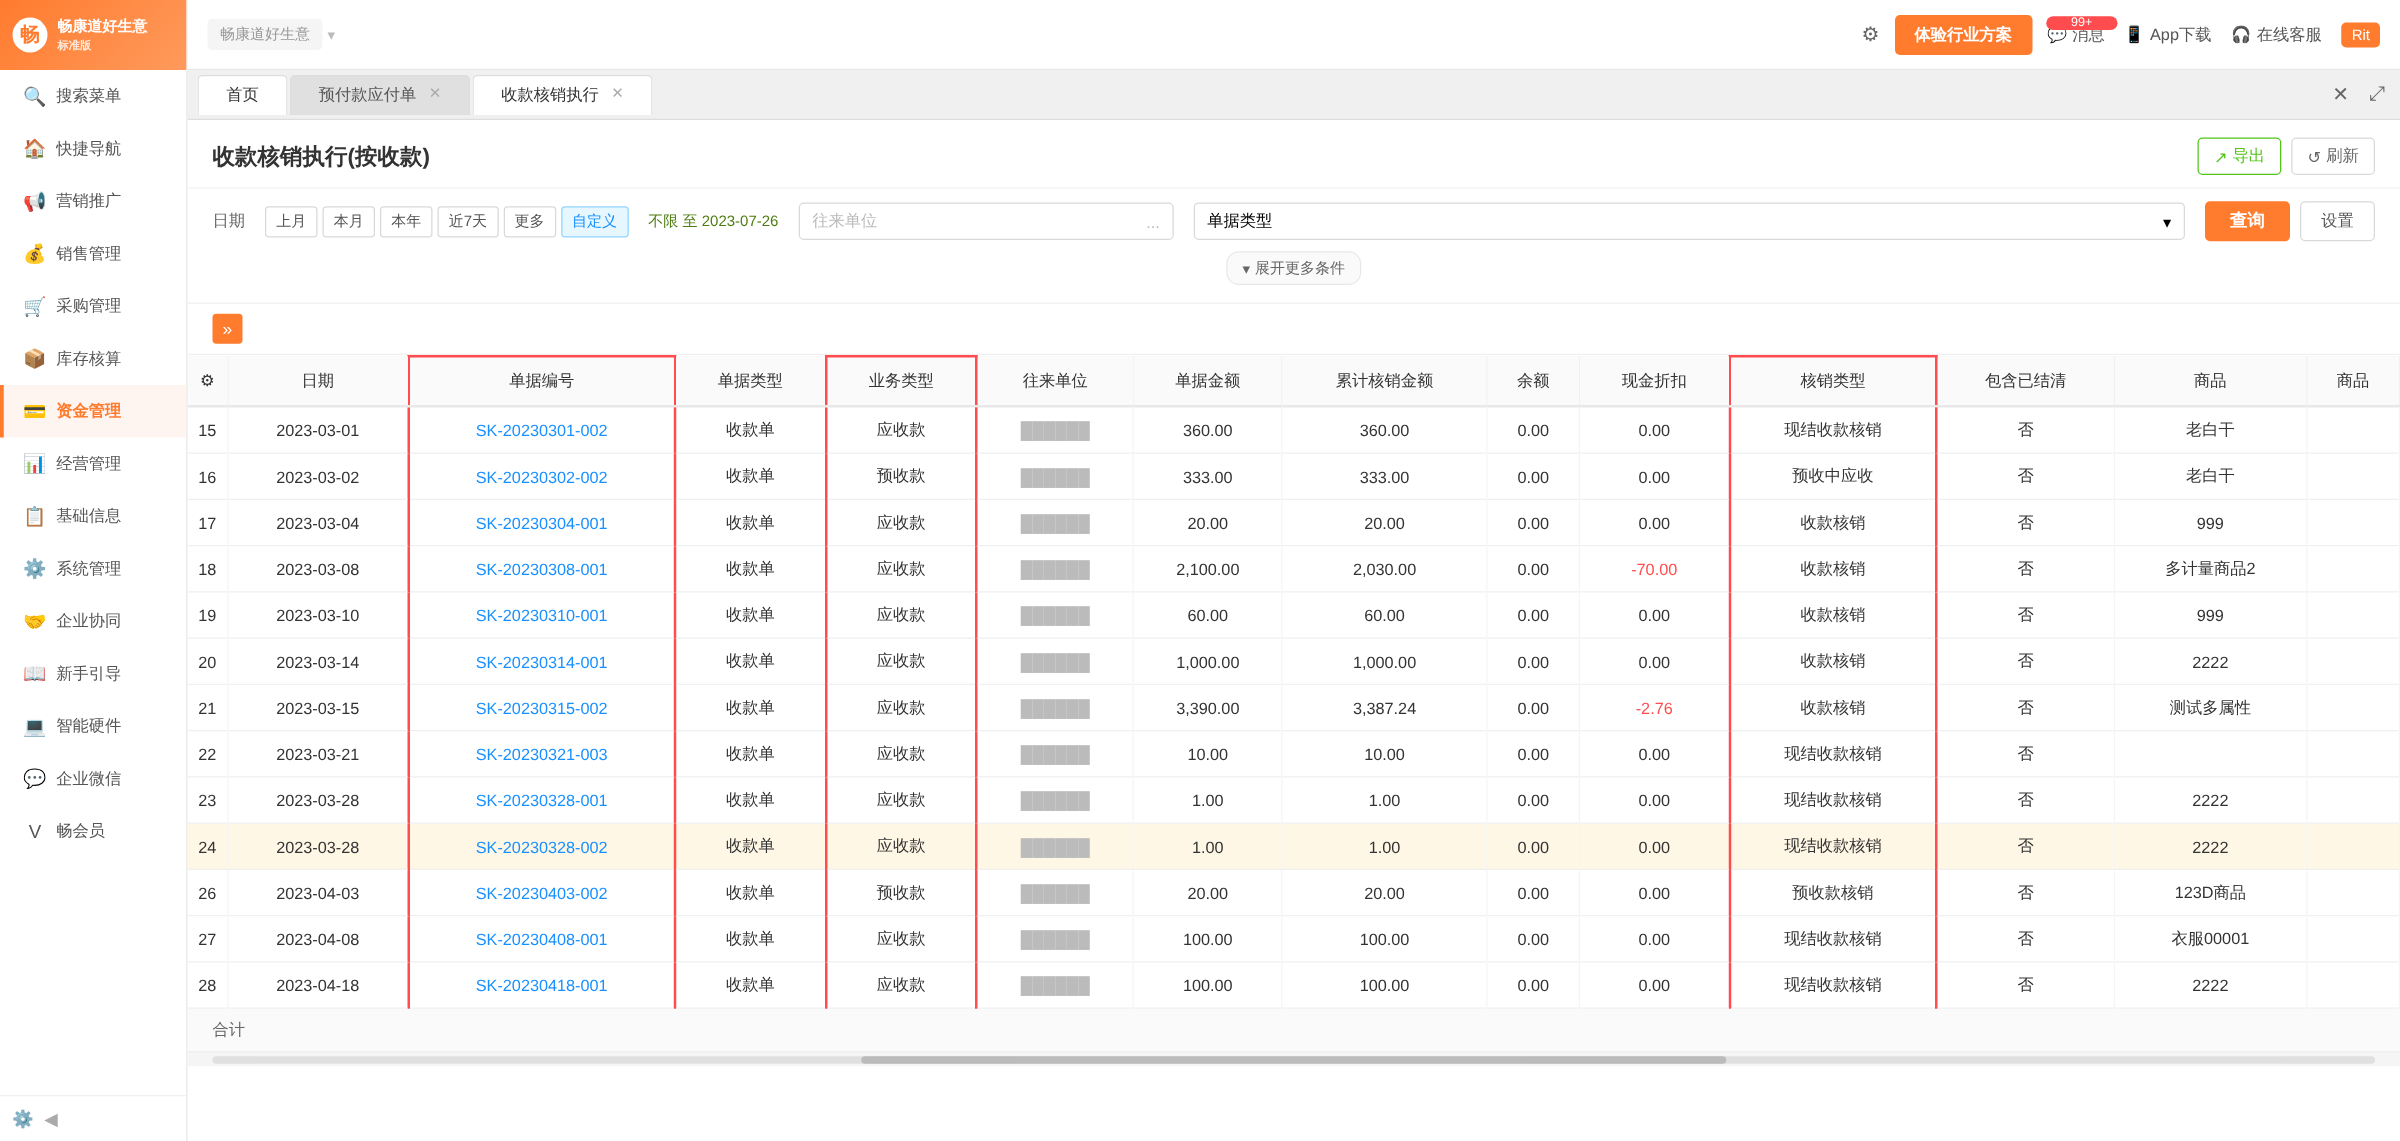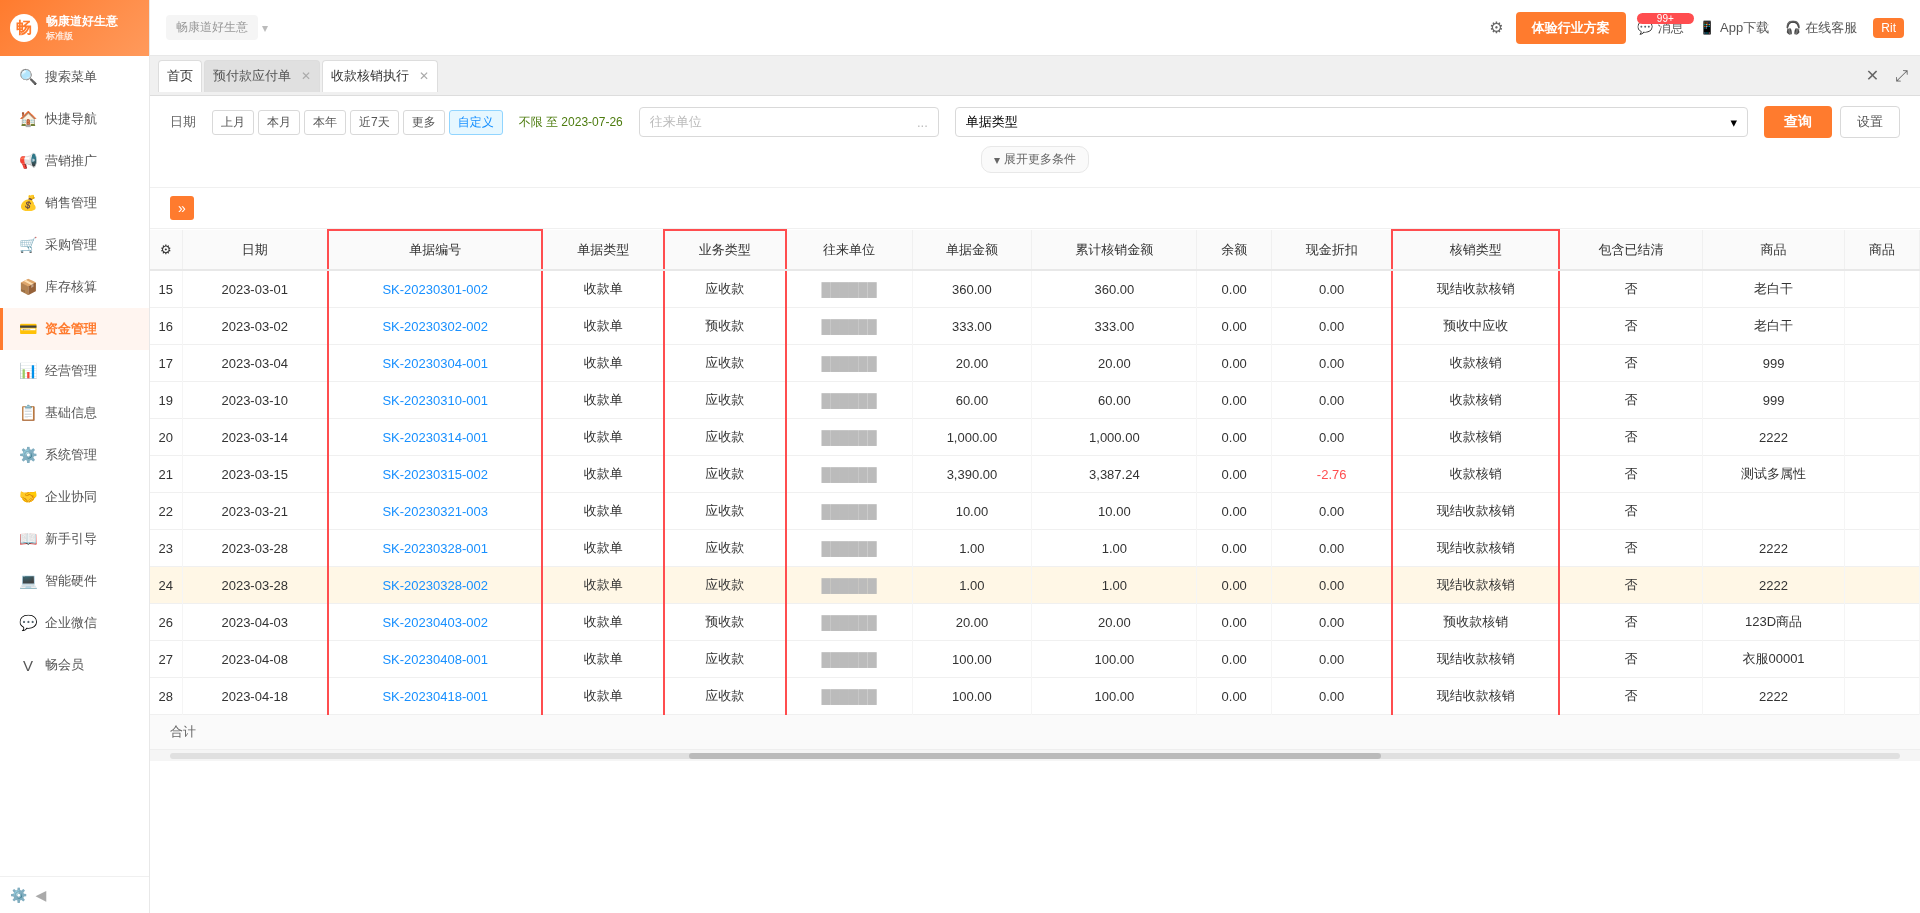--- a/index.html
+++ b/index.html
@@ -31,21 +31,21 @@
     .header-btn-industry { background: #ff7b2e; color: #fff; border: none; padding: 7px 16px; border-radius: 4px; cursor: pointer; font-size: 13px; font-weight: bold; }
     .header-right { display: flex; align-items: center; gap: 16px; margin-left: auto; }
     .header-msg { display: flex; align-items: center; gap: 4px; color: #555; font-size: 13px; cursor: pointer; position: relative; }
     .header-badge { background: #ff4d4f; color: #fff; font-size: 10px; border-radius: 8px; padding: 0 20px; position: absolute; top: -6px; right: -10px; min-width: 18px; text-align: center; }
     .header-app { display: flex; align-items: center; gap: 4px; color: #555; font-size: 13px; cursor: pointer; }
     .header-service { display: flex; align-items: center; gap: 4px; color: #555; font-size: 13px; cursor: pointer; }
     .header-user { background: #ff7b2e; color: #fff; border-radius: 4px; padding: 3px 8px; font-size: 12px; cursor: pointer; }
 
     
     .tabs-bar { display: flex; align-items: center; background: #f0f0f0; border-bottom: 1px solid #ddd; height: 40px; padding: 0 8px; gap: 2px; }
-    .tab { display: flex; align-items: center; gap: 6px; padding: 6px 8px; background: #e0e0e0; border-radius: 4px 4px 0 0; font-size: 13px; color: #555; cursor: pointer; height: 32px; border: 1px solid #ddd; border-bottom: none; }
+    .tab { display: flex; gap: 6px; padding: 6px 22px; background: #e0e0e0; border-radius: 4px 4px 0 0; font-size: 13px; color: #555; cursor: pointer; height: 32px; border: 1px solid #ddd; border-bottom: none; }
     .tab.home { background: #fff; color: #333; }
     .tab.active { background: #fff; color: #333; font-weight: 500; }
     .tab-close { color: #aaa; font-size: 12px; margin-left: 4px; cursor: pointer; }
     .tabs-right { margin-left: auto; display: flex; align-items: center; gap: 8px; }
     .tab-action-btn { color: #666; cursor: pointer; font-size: 16px; padding: 4px; }
 
     
     .content { flex: 1; overflow: hidden; background: #f5f5f5; display: flex; flex-direction: column; }
     .content-inner { flex: 1; background: #fff; margin: 0; overflow: hidden; display: flex; flex-direction: column; }
 
@@ -210,20 +210,33 @@
     </div>
     <div class="tabs-right">
       <span class="tab-action-btn">✕</span>
       <span class="tab-action-btn">⤢</span>
     </div>
   </div>
 
   <div class="content">
     <div class="content-inner">
 
+      <div class="page-header">
+        <h1 class="page-title">收款核销执行(按收款)</h1>
+        <div class="page-actions">
+          <button class="btn-export">
+            <span>↗</span>
+            <span>导出</span>
+          </button>
+          <button class="btn-refresh">
+            <span>↺</span>
+            <span>刷新</span>
+          </button>
+        </div>
+      </div>
 
       <div class="filter-bar">
         <div class="filter-row">
           <span class="filter-label">日期</span>
           <div class="filter-date-btns">
             <button class="date-btn">上月</button>
             <button class="date-btn">本月</button>
             <button class="date-btn">本年</button>
             <button class="date-btn">近7天</button>
             <button class="date-btn">更多</button>
@@ -320,20 +333,36 @@
                 <td class="">20.00</td>
                 <td class="">20.00</td>
                 <td class="">0.00</td>
                 <td class="">0.00</td>
                 <td style="border-left:2px solid #ff4d4f;border-right:2px solid #ff4d4f;" class="">收款核销</td>
                 <td class="">否</td>
                 <td class="">999</td>
                 <td class=""></td>
               </tr>
               <tr>
+                <td class="">18</td>
+                <td class="">2023-03-08</td>
+                <td style="border-left:2px solid #ff4d4f;border-right:2px solid #ff4d4f;"><a class="td-link">SK-20230308-001</a></td>
+                <td class="">收款单</td>
+                <td style="border-left:2px solid #ff4d4f;border-right:2px solid #ff4d4f;" class="">应收款</td>
+                <td style="color: rgb(187, 187, 187);">██████</td>
+                <td class="">2,100.00</td>
+                <td class="">2,030.00</td>
+                <td class="">0.00</td>
+                <td class="td-negative">-70.00</td>
+                <td style="border-left:2px solid #ff4d4f;border-right:2px solid #ff4d4f;" class="">收款核销</td>
+                <td class="">否</td>
+                <td class="">多计量商品2</td>
+                <td class=""></td>
+              </tr>
+              <tr>
                 <td class="">19</td>
                 <td class="">2023-03-10</td>
                 <td style="border-left:2px solid #ff4d4f;border-right:2px solid #ff4d4f;"><a class="td-link">SK-20230310-001</a></td>
                 <td class="">收款单</td>
                 <td style="border-left:2px solid #ff4d4f;border-right:2px solid #ff4d4f;" class="">应收款</td>
                 <td style="color: rgb(187, 187, 187);">██████</td>
                 <td class="">60.00</td>
                 <td class="">60.00</td>
                 <td class="">0.00</td>
                 <td class="">0.00</td>

